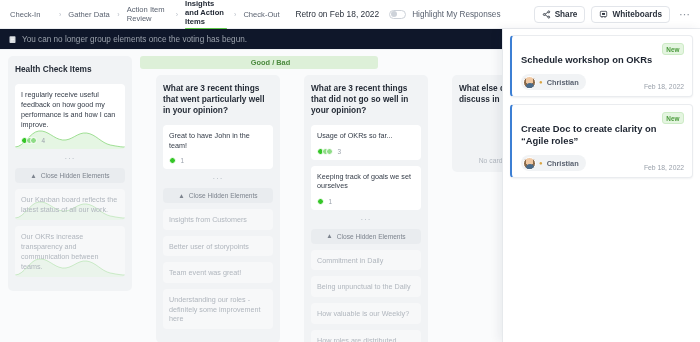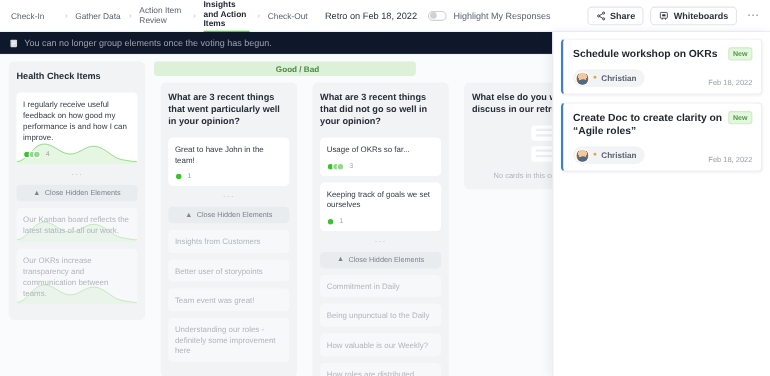--- a/index.html
+++ b/index.html
@@ -173,21 +173,21 @@
     border-left: 2.6px solid #3c7fd4;
     border-radius: 4px;
     box-shadow: 0 1px 2px rgba(20,30,50,0.06);
     padding: 7px 8px 6px 9px;
     margin-bottom: 7px;
     box-sizing: border-box;
     position: relative;
   }
   .ai-title {
     font-size: 9.4px; font-weight: bold; color: #1d2430;
-    line-height: 12px; padding-right: 26px;
+    line-height: 12px; padding-right: 26px; margin-top: 11px;
   }
   .badge-new {
     position:absolute; right: 8px; top: 7px;
     background:#e4f5e0; color:#4a9a3b;
     font-size: 6.4px; font-weight: bold;
     border-radius: 3px; padding: 1.5px 3.5px;
     border: 0.7px solid #cdebc6;
   }
   .ai-foot { display:flex; align-items:center; margin-top: 8px; }
   .chip {
@@ -279,21 +279,21 @@
       <line x1="7.5" y1="12" x2="16.5" y2="12" stroke="#fff" stroke-width="1.6"></line>
       <line x1="7.5" y1="16" x2="13" y2="16" stroke="#fff" stroke-width="1.6"></line>
     </svg>
     <span class="notice-text">You can no longer group elements once the voting has begun.</span>
   </div>
 
   <div class="board">
     <div class="banner-row">
       <span class="banner-text">Good / Bad</span>
     </div>
-    <div id="columns" style="display:flex; gap:14px;">
+    <div id="columns" style="display:flex; gap:24px;">
         <div class="col">
           <div class="col-panel">
             <div class="col-title">Health Check Items</div>
             <div class="card health">
               <div class="spark">
                 <svg viewBox="0 0 120 26" preserveAspectRatio="none">
                   <path d="M0,24 C10,24 16,9 26,8 C36,7 42,16 52,17 C62,18 68,9 78,10 C88,11 94,20 104,22 C112,23.4 116,24 120,24 L120,26 L0,26 Z" fill="#7fd471" fill-opacity="0.20"></path>
                   <path d="M0,24 C10,24 16,9 26,8 C36,7 42,16 52,17 C62,18 68,9 78,10 C88,11 94,20 104,22 C112,23.4 116,24 120,24" fill="none" stroke="#7fd471" stroke-width="0.9" stroke-opacity="0.85"></path>
                 </svg>
               </div>

